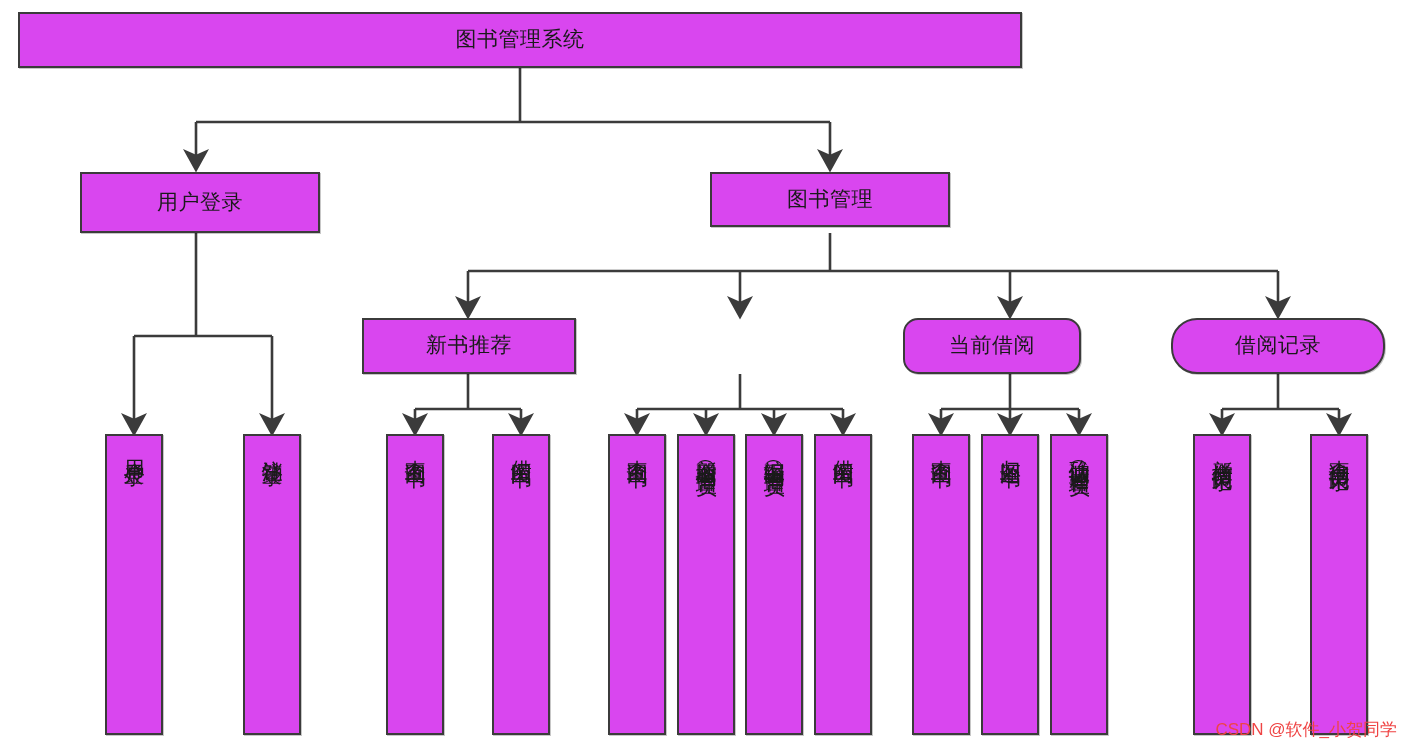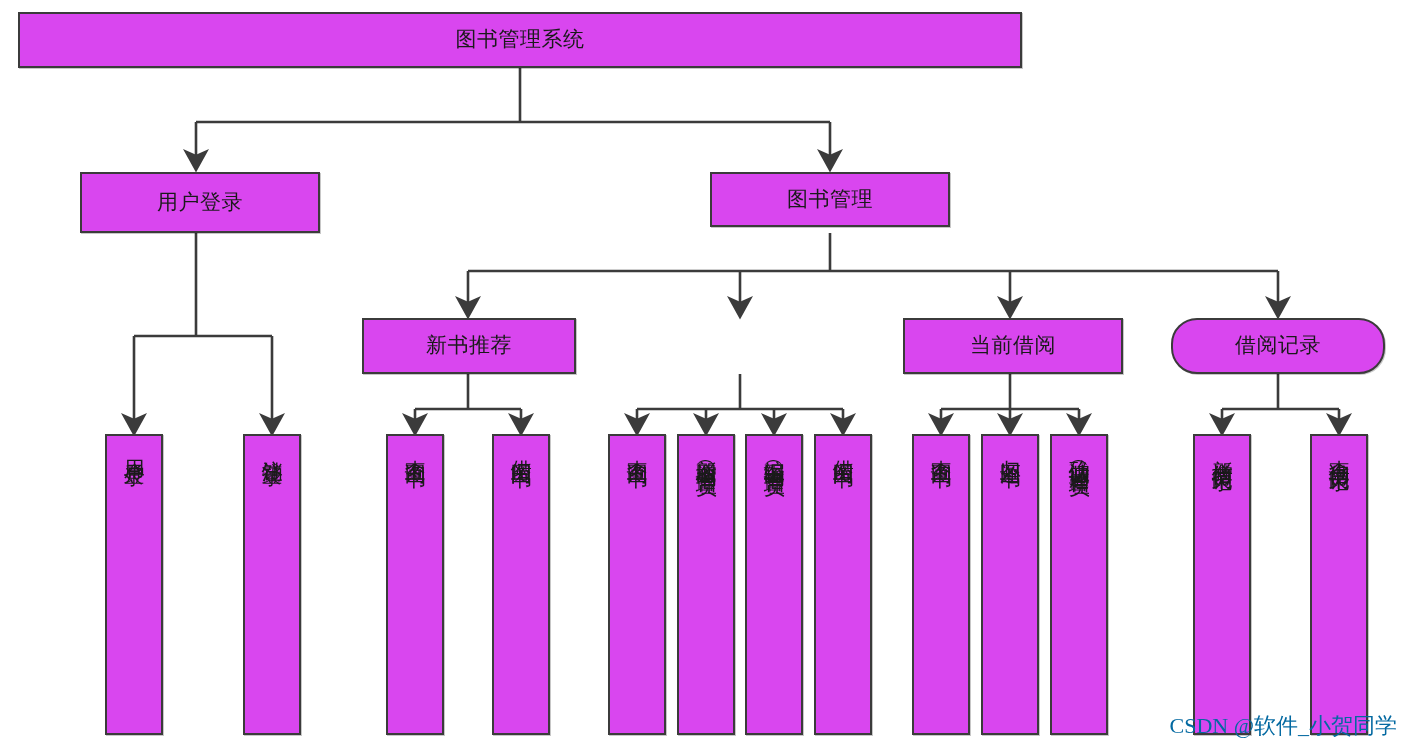--- a/index.html
+++ b/index.html
@@ -56,24 +56,24 @@
     text-orientation: upright;
     font-size: 21px;
     line-height: 1.08;
     letter-spacing: 2.5px;
     white-space: nowrap;
   }
   .watermark {
     position: absolute;
     right: 8px;
     bottom: 6px;
-    font-size: 22px;
-    color: #0369a1;
+    font-size: 17px;
+    color: #ef4444;
     white-space: nowrap;
-    font-family: Liberation Serif, serif;
+    font-family: Liberation Sans, sans-serif;
   }
 </style>
 </head>
 <body>
 
 <div id="diagram-root">
 
   <svg id="connector-layer" viewBox="0 0 1405 747" xmlns="http://www.w3.org/2000/svg">
     <defs>
       <marker id="arrow" markerWidth="12" markerHeight="12" refX="4.2" refY="5" orient="auto" markerUnits="strokeWidth">
@@ -131,21 +131,21 @@
   <div class="node horiz" style="left:80px; top:172px; width:240px; height:61px;">
     <span class="node-label">用户登录</span>
   </div>
   <div class="node horiz" style="left:710px; top:172px; width:240px; height:55px;">
     <span class="node-label">图书管理</span>
   </div>
 
   <div class="node horiz" style="left:362px; top:318px; width:214px; height:56px;">
     <span class="node-label">新书推荐</span>
   </div>
-  <div class="node horiz" style="left:903px; top:318px; width:220px; height:56px;">
+  <div class="node horiz" style="left:903px; top:318px; width:178px; height:56px;border-radius:15px;">
     <span class="node-label">当前借阅</span>
   </div>
   <div class="node horiz" style="left:1171px; top:318px; width:214px; height:56px;border-radius:26px;">
     <span class="node-label">借阅记录</span>
   </div>
 
   <div class="node vert" style="left:105px; top:434px; width:58px; height:301px;">
     <span class="node-label">用户登录</span>
   </div>
   <div class="node vert" style="left:243px; top:434px; width:58px; height:301px;">

